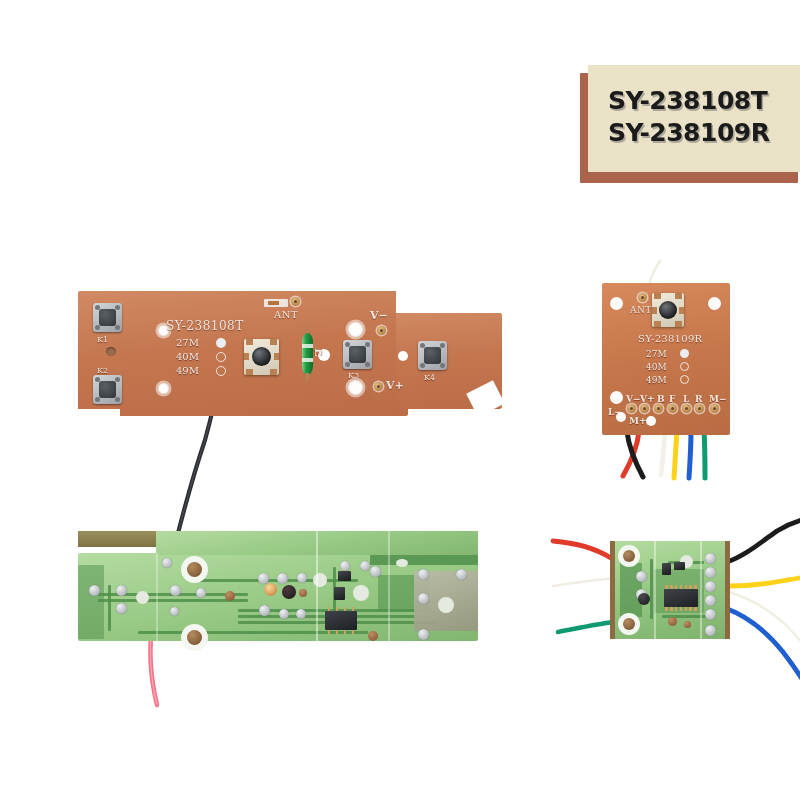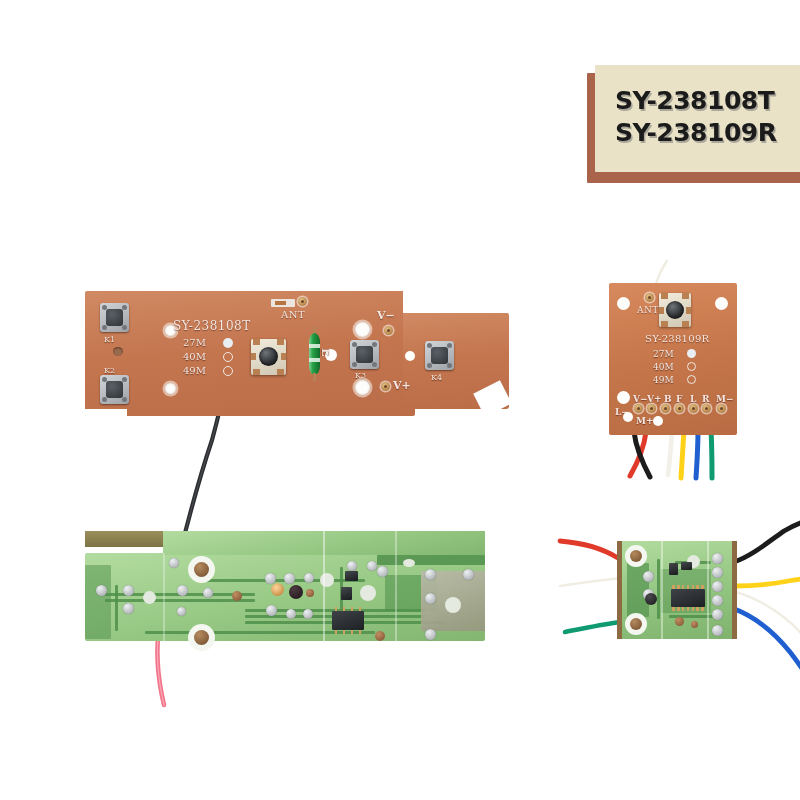--- a/index.html
+++ b/index.html
@@ -9,21 +9,21 @@
   }
   body {
     width: 800px;
     height: 800px;
     position: relative;
     overflow: hidden;
     font-family: "Liberation Sans", sans-serif;
   }
   #stage {
     position: absolute;
-    left: 12px; top: 0;
+    left: 5px; top: 0;
     width: 644px; height: 800px;
     background: #ffffff;
   }
 
   
   .badge-shadow {
     position: absolute;
     left: 575px; top: 73px;
     width: 218px; height: 110px;
     background: #a9644b;

